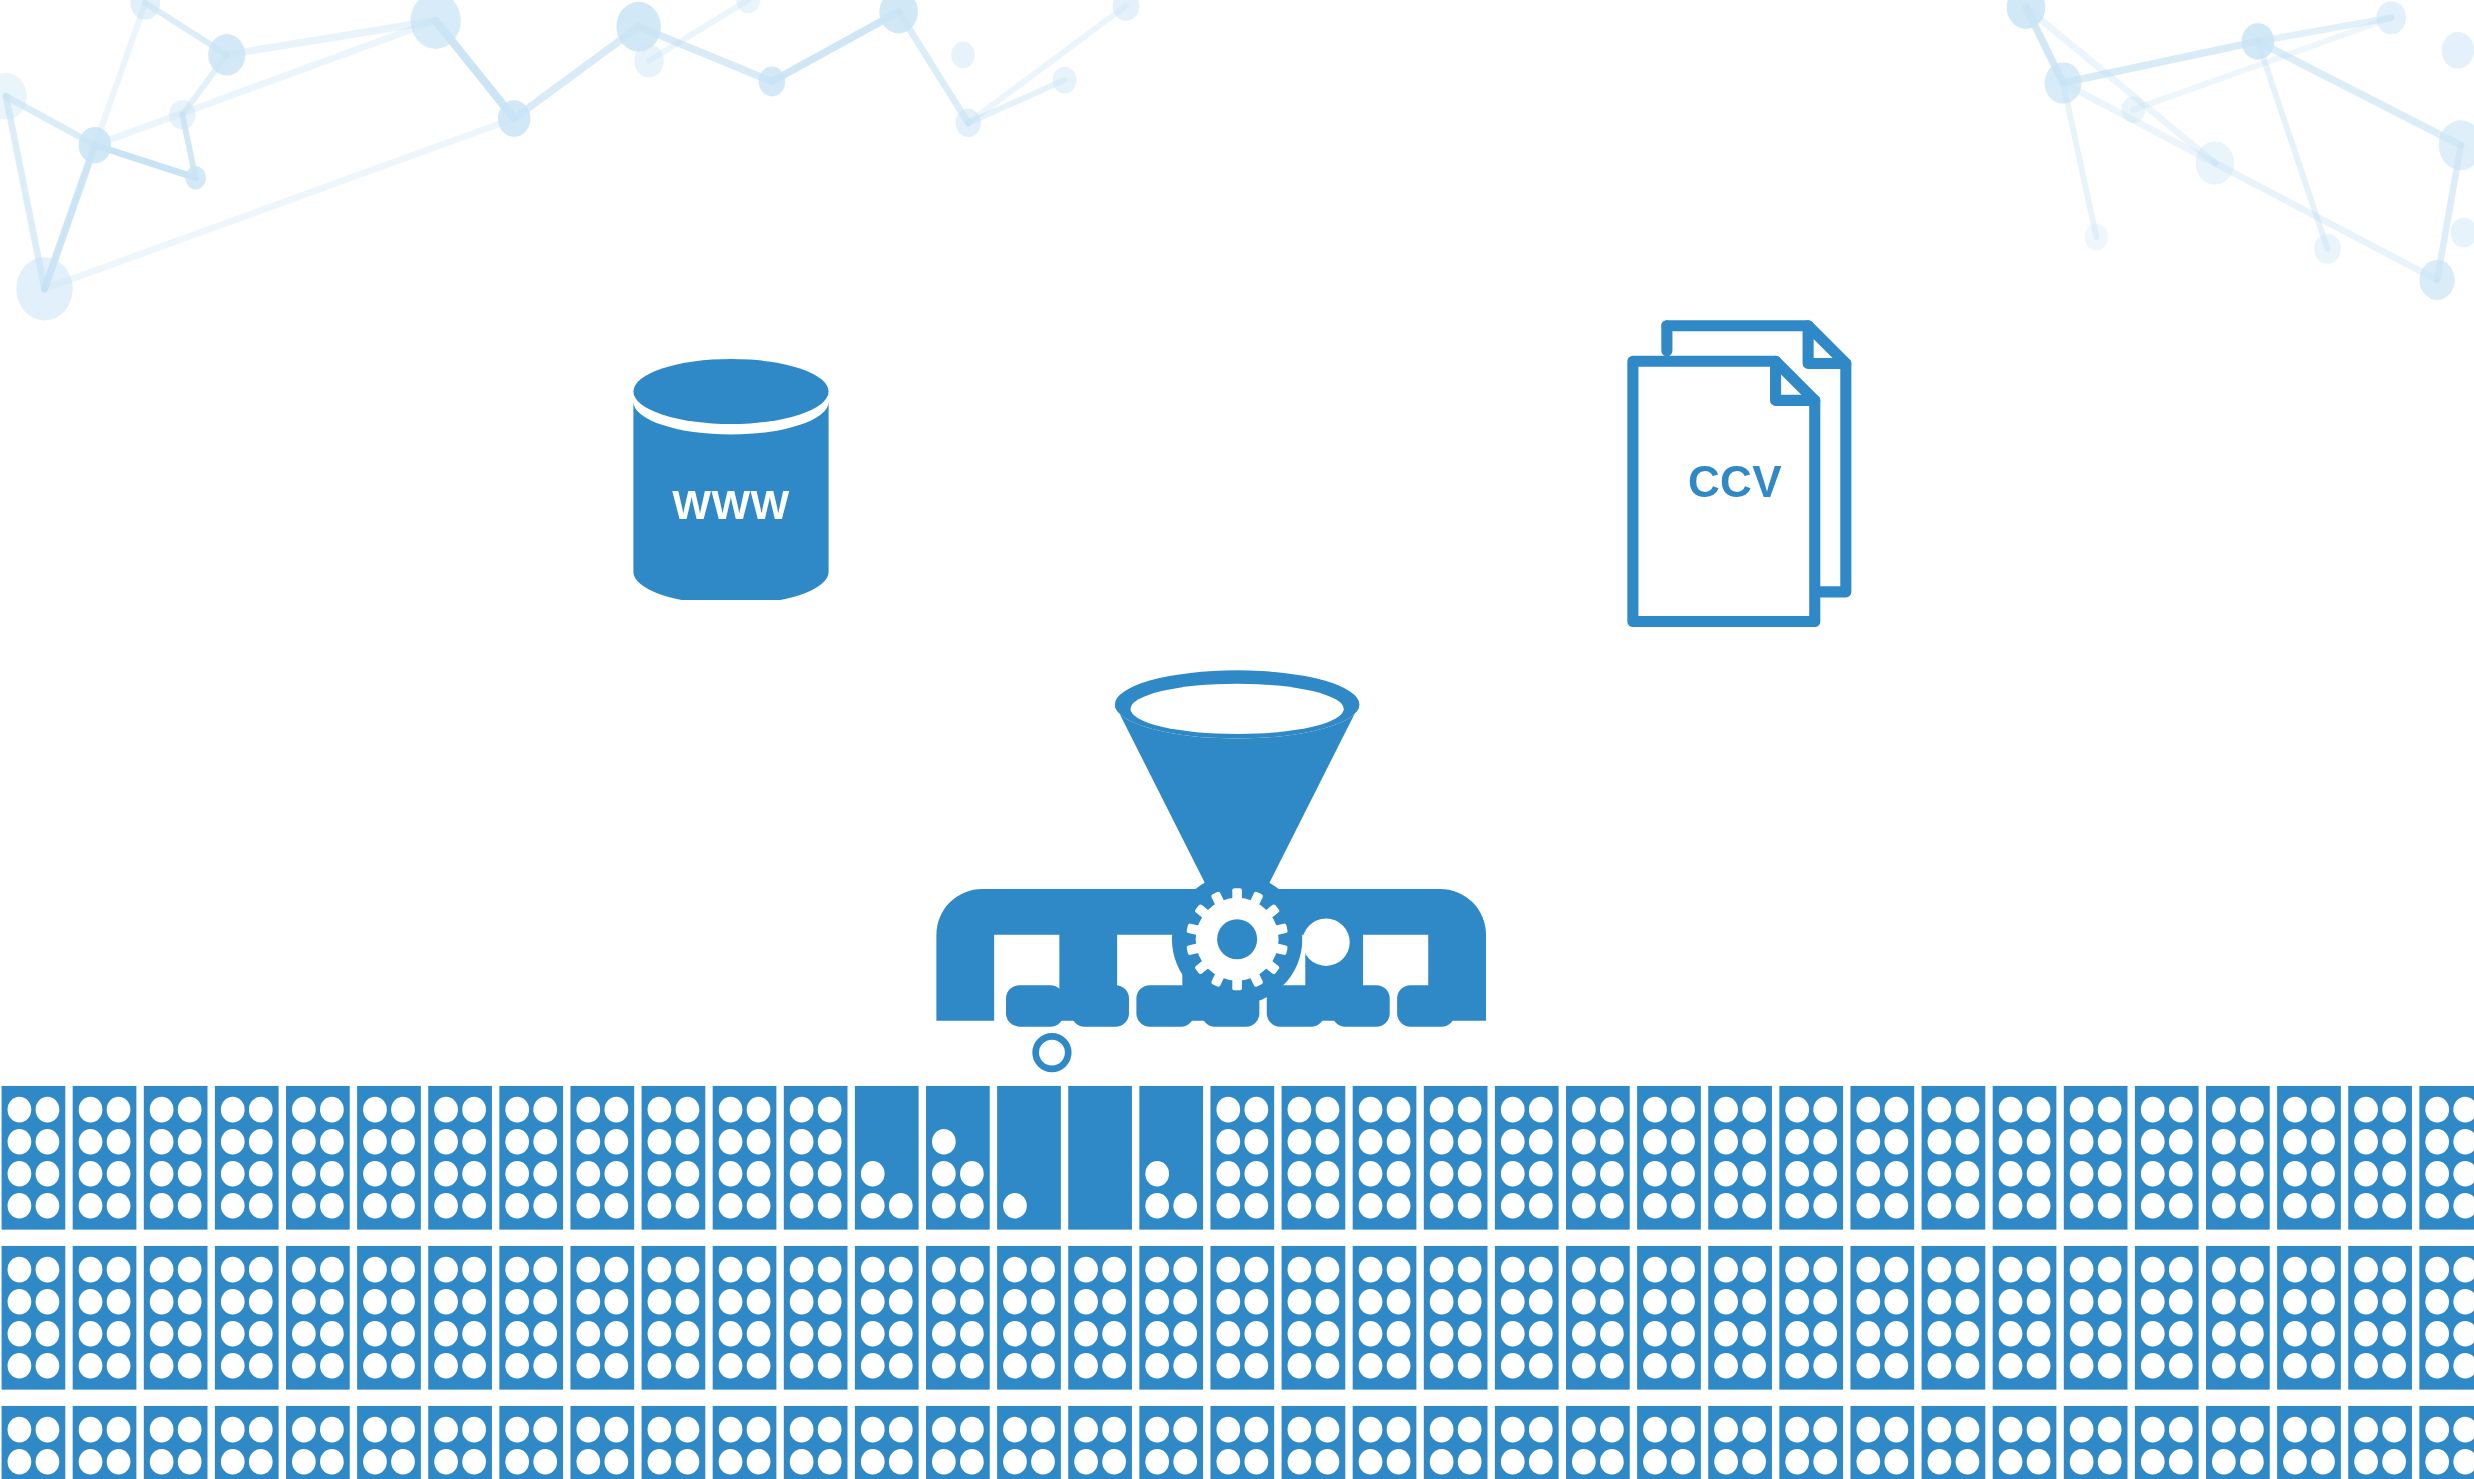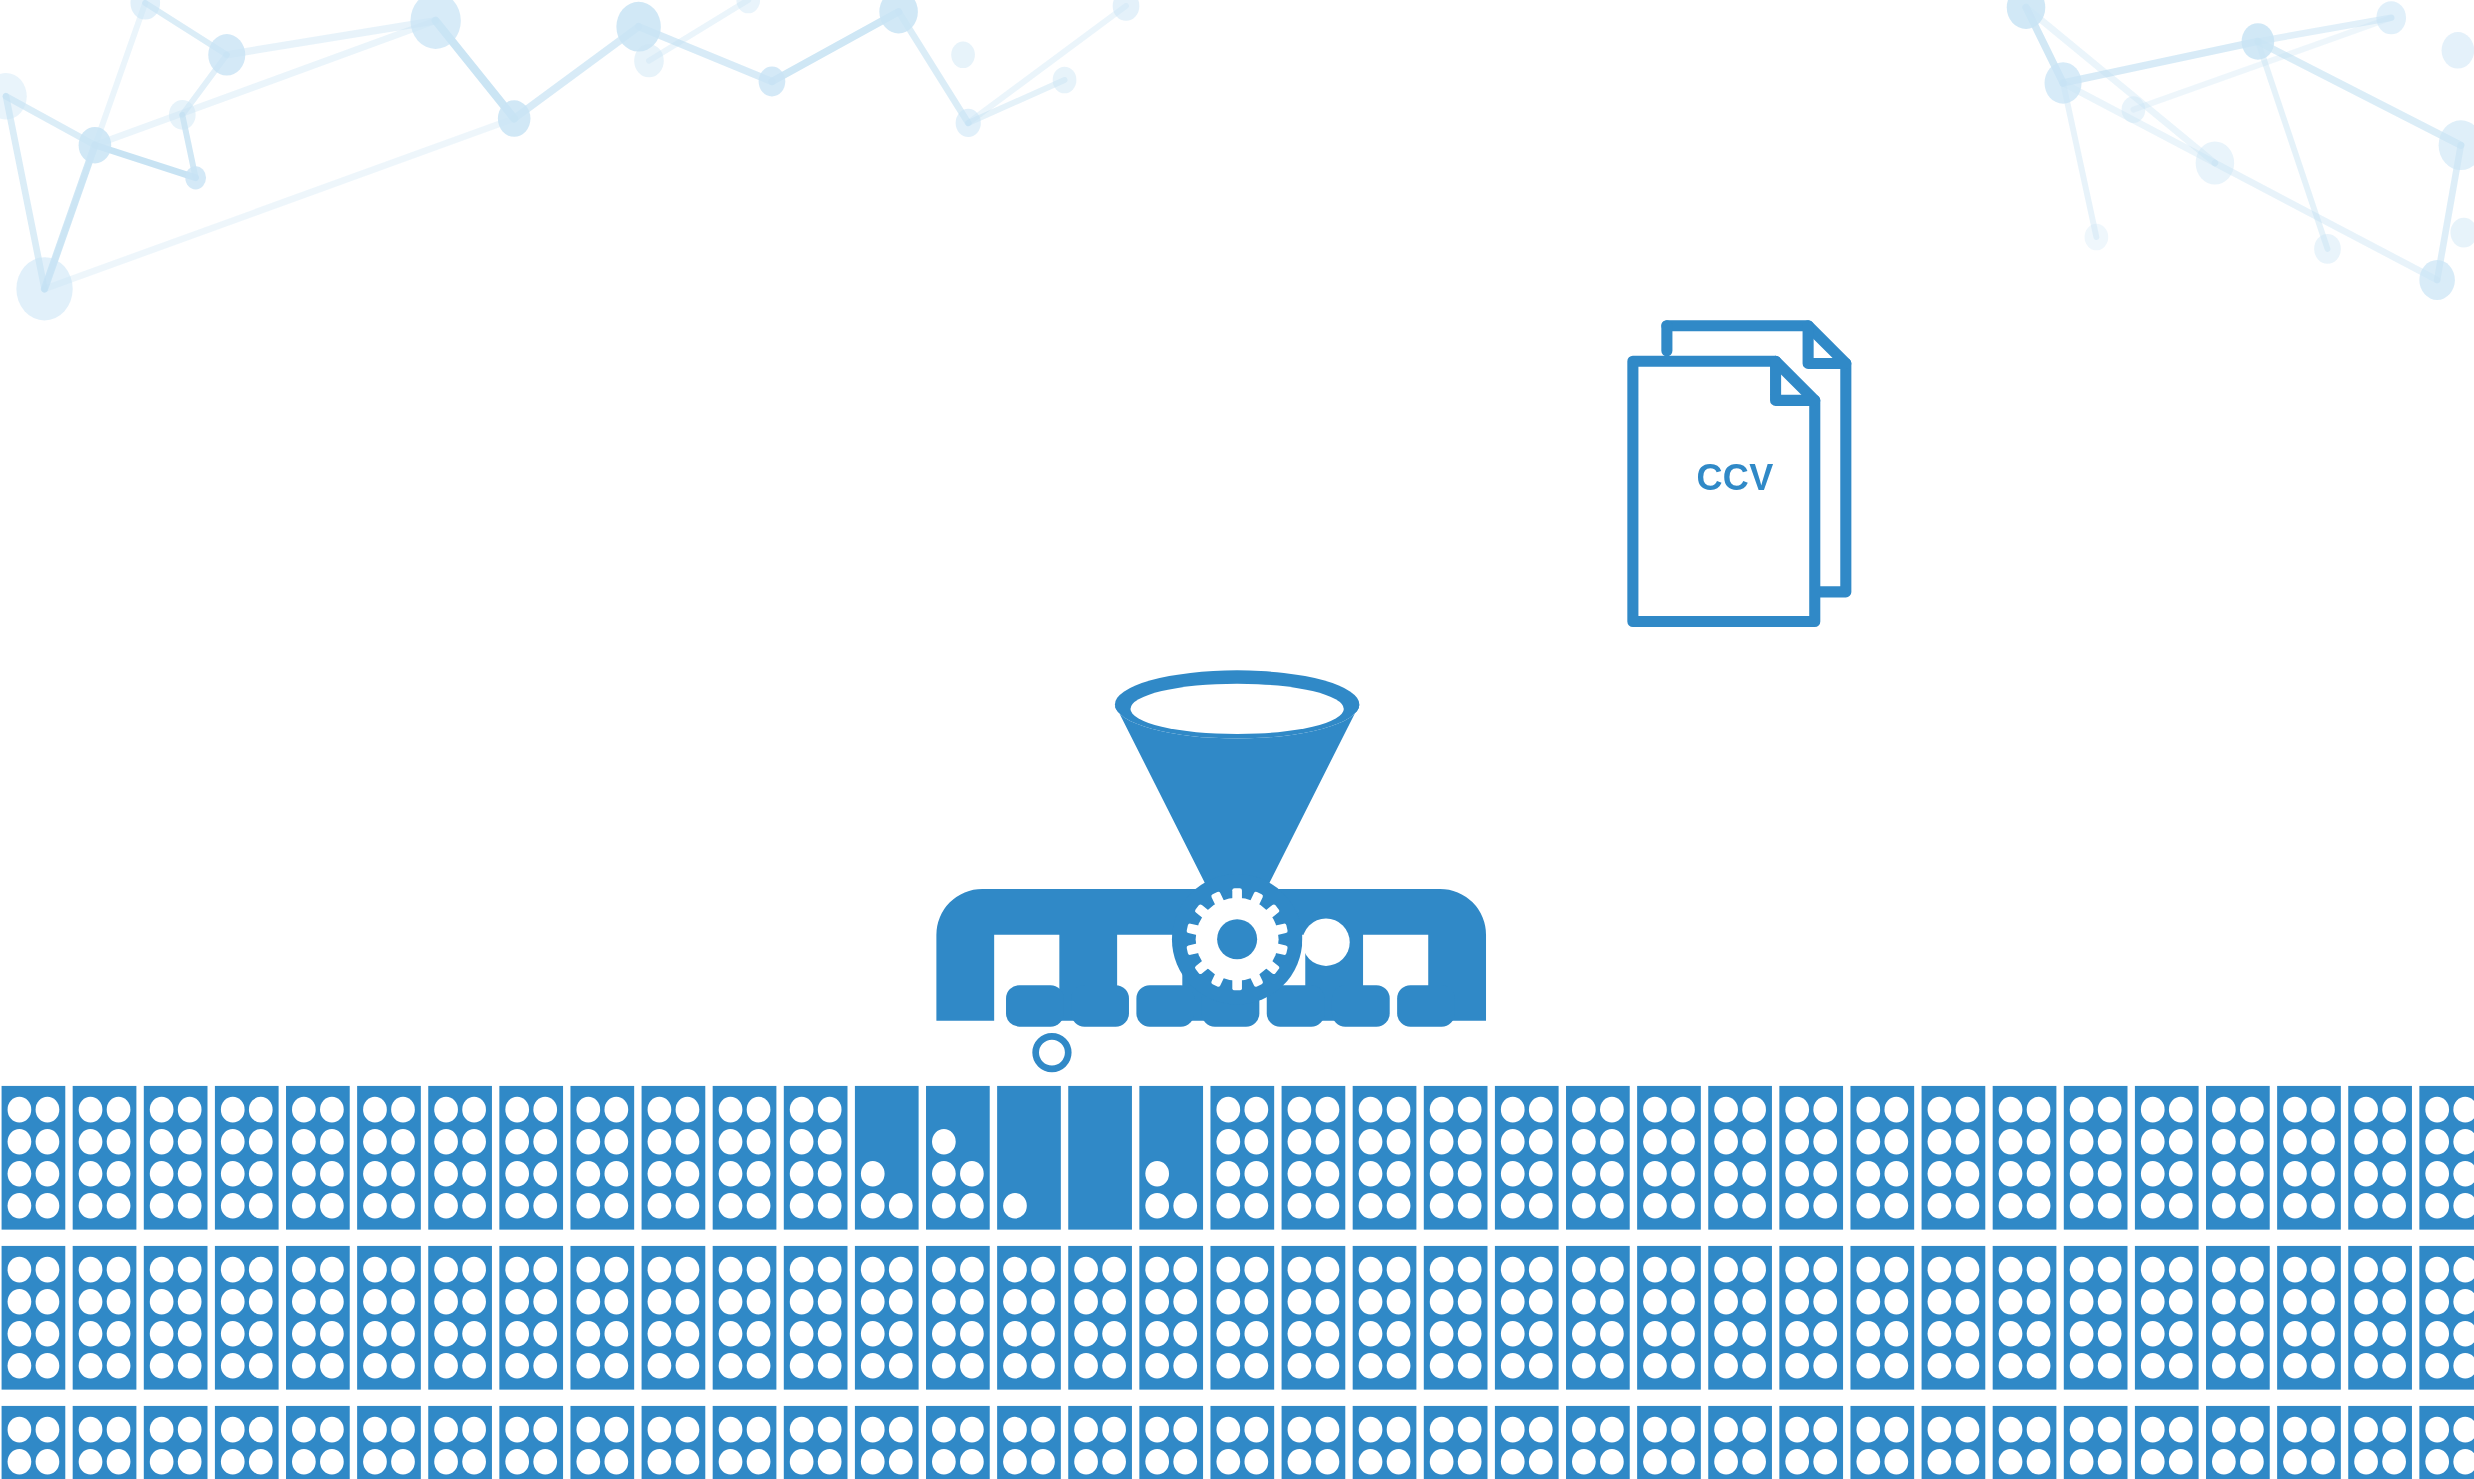--- a/index.html
+++ b/index.html
@@ -59,21 +59,21 @@
   }
   .doc-label {
     position: absolute;
     left: 0;
     width: 222px;
     text-align: center;
     top: 161px;
     color: #3089c7;
     font-family: "Liberation Sans", sans-serif;
     font-weight: bold;
-    font-size: 36px;
+    font-size: 44px;
     letter-spacing: 0.4px;
     pointer-events: none;
   }
 </style>
 </head>
 <body>
 
 <div id="stage">
 
   <svg class="layer" id="network-layer" viewBox="0 0 3341 1998" xmlns="http://www.w3.org/2000/svg">
@@ -138,20 +138,27 @@
         <ellipse cx="3290" cy="378" rx="24" ry="26.880000000000003" fill="#c9e4f5" opacity="0.7"></ellipse>
         <ellipse cx="2830" cy="320" rx="16" ry="17.92" fill="#c9e4f5" opacity="0.3"></ellipse>
         <ellipse cx="3142" cy="336" rx="18" ry="20.160000000000004" fill="#c9e4f5" opacity="0.4"></ellipse>
         <ellipse cx="3326" cy="314" rx="18" ry="20.160000000000004" fill="#c9e4f5" opacity="0.45"></ellipse>
         <ellipse cx="1010" cy="0" rx="16" ry="17.92" fill="#c9e4f5" opacity="0.4"></ellipse>
       </g>
   </svg>
 
   <div class="layer" id="sources-layer">
 
+    <div class="source-group" style="left:631px; top:356px; width:200px; height:244px;">
+      <svg class="db-icon" viewBox="0 0 270 330" xmlns="http://www.w3.org/2000/svg">
+        <ellipse cx="135" cy="48" rx="132" ry="44" fill="#3089c7"></ellipse>
+        <path d="M3 62 L3 292 A132 44 0 0 0 267 292 L267 62 A132 44 0 0 1 3 62 Z" fill="#3089c7"></path>
+      </svg>
+      <div class="db-label">WWW</div>
+    </div>
 
 
 
     <div class="source-group" style="left:1624px; top:296px; width:244px; height:333px;">
       <svg class="doc-icon" viewBox="0 0 330 450" xmlns="http://www.w3.org/2000/svg">
 
         <path d="M58 40 L249 40 L300 91 L300 400 L262 400" fill="none" stroke="#3089c7" stroke-width="15" stroke-linecap="round" stroke-linejoin="round"></path>
         <path d="M58 40 L58 74" fill="none" stroke="#3089c7" stroke-width="15" stroke-linecap="round" stroke-linejoin="round"></path>
         <path d="M249 40 L249 91 L300 91" fill="none" stroke="#3089c7" stroke-width="15" stroke-linecap="round" stroke-linejoin="round"></path>
 

